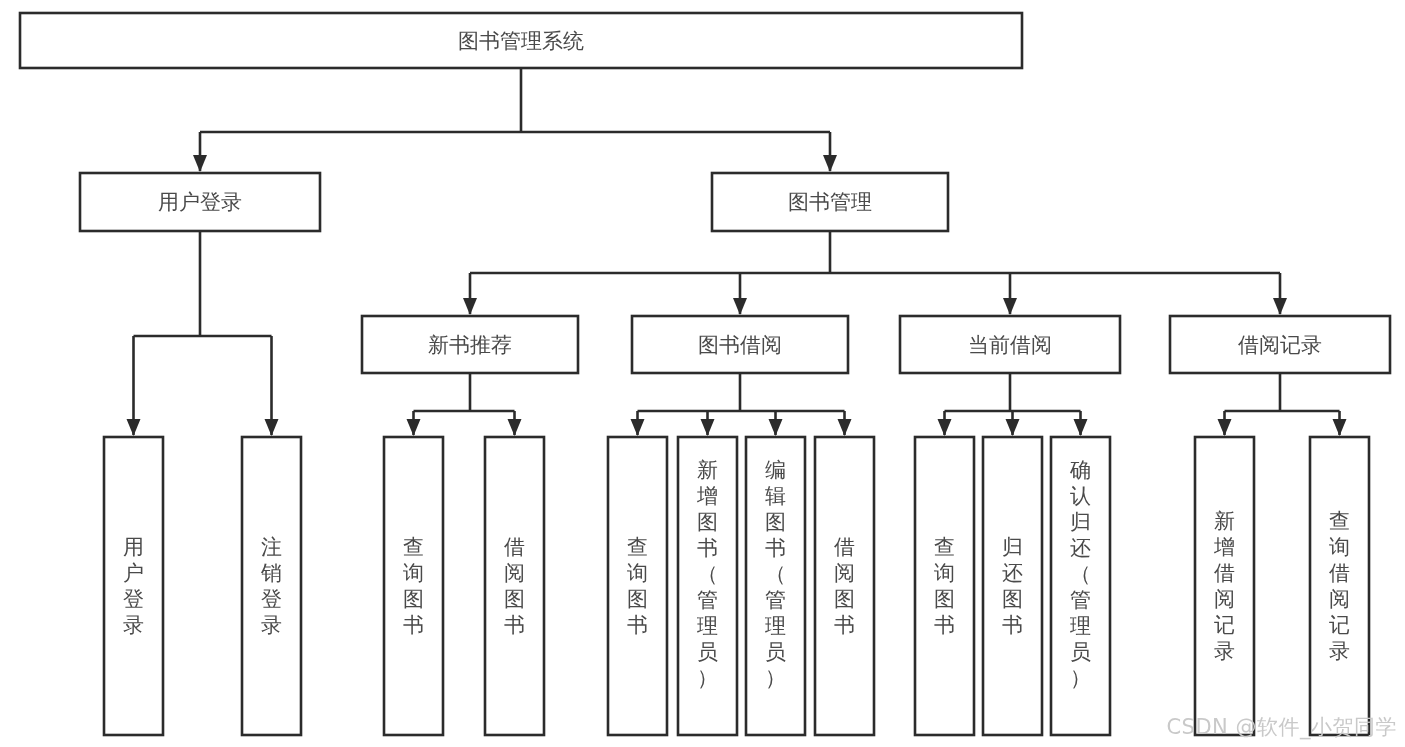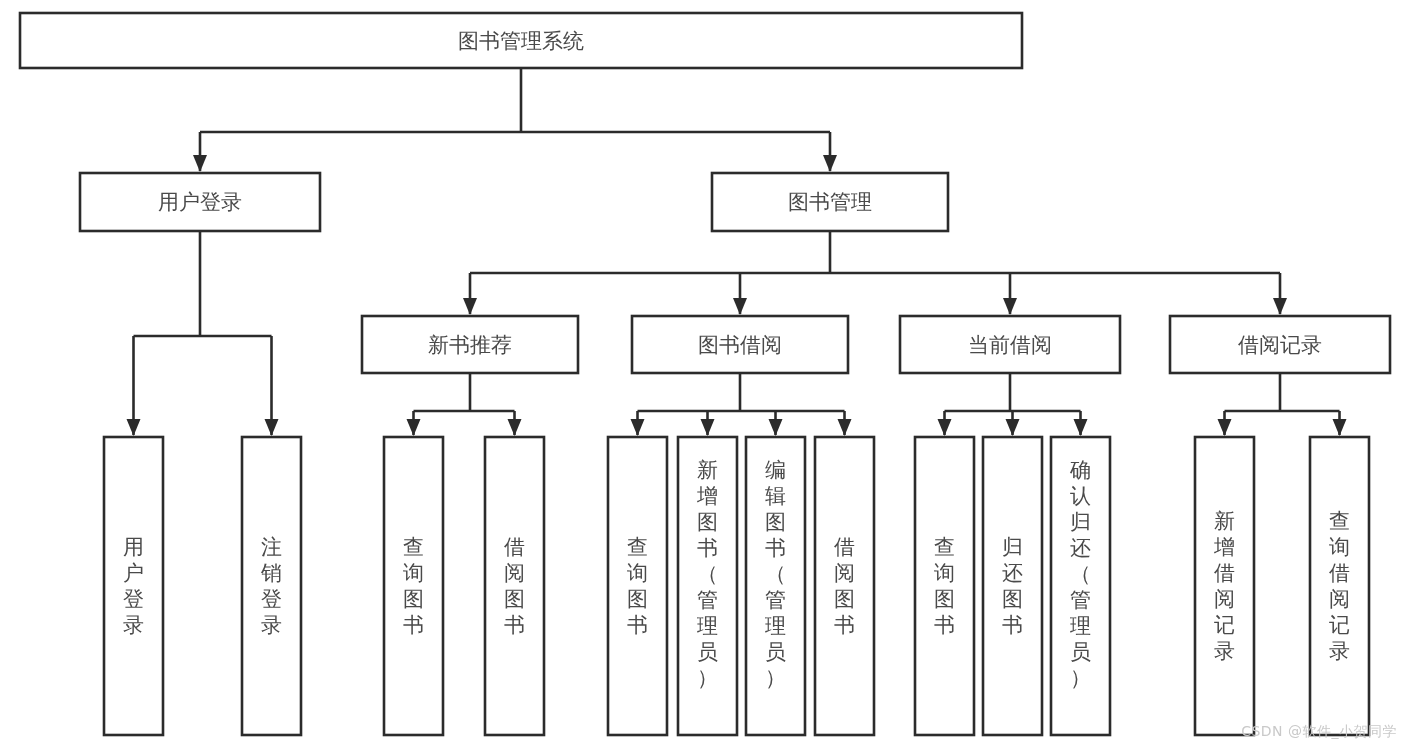--- a/index.html
+++ b/index.html
@@ -47,21 +47,21 @@
   }
   .arrowhead {
     fill: #2b2b2b;
     stroke: none;
   }
   .watermark {
     position: absolute;
     right: 8px;
     bottom: 6px;
     color: #c9c9c9;
-    font-size: 14px;
+    font-size: 21px;
     font-family: "DejaVu Sans", "Liberation Sans", sans-serif;
     letter-spacing: 0.5px;
     white-space: nowrap;
     pointer-events: none;
   }
 </style>
 </head>
 <body>
 
 <div id="page">

